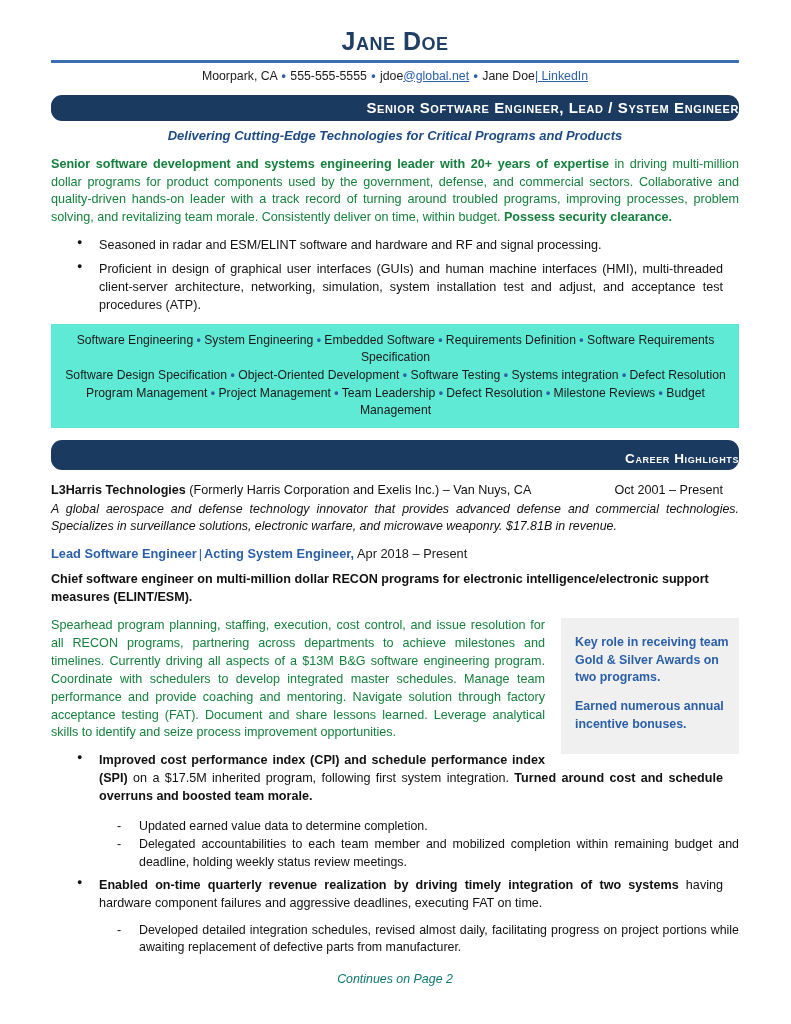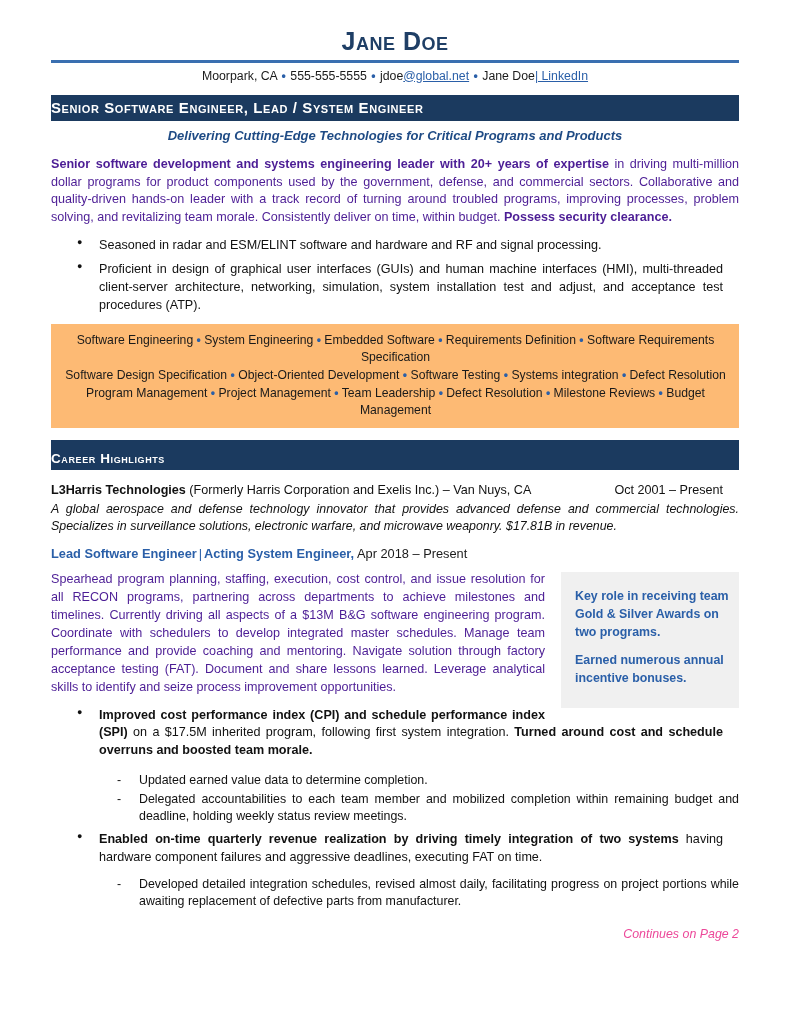--- a/index.html
+++ b/index.html
@@ -61,27 +61,28 @@
   .contact .bul {
     color: #2a5fa8;
     font-weight: bold;
     padding: 0 1px;
   }
 
   
   .bar {
     background: #1b3a5f;
     color: #ffffff;
-    text-align: left;
+    text-align: right;
     font-variant: small-caps;
     font-weight: bold;
     font-size: 15px;
     letter-spacing: 0.6px;
     padding: 4px 0 4px 0;
     line-height: 1.15;
+    border-radius: 11px;
   }
   .bar.small {
     font-size: 13.5px;
     padding: 11px 0 3px 0;
   }
 
   .tagline {
     text-align: center;
     color: #1f4b85;
     font-style: italic;
@@ -89,21 +90,21 @@
     font-size: 13px;
     margin: 7px 0 13px 0;
   }
 
   
   p.body {
     font-size: 12.6px;
     line-height: 1.42;
     text-align: justify;
     margin: 0 0 10px 0;
-    color: #4c1d95;
+    color: #15803d;
   }
   .b { font-weight: bold; }
 
   ul.dots {
     list-style: none;
     margin: 0 16px 9px 0;
     padding: 0;
   }
   ul.dots > li {
     position: relative;
@@ -135,21 +136,21 @@
   }
   ul.dash > li::before {
     content: "-";
     position: absolute;
     left: 66px;
     top: 0;
   }
 
   
   .skills {
-    background: #fdba74;
+    background: #5eead4;
     padding: 8px 4px 8px 5px;
     text-align: center;
     font-size: 12.2px;
     line-height: 1.45;
     color: #1a1a1a;
     margin-bottom: 12px;
   }
   .skills .sep {
     color: #2a5fa8;
     font-weight: bold;
@@ -201,25 +202,25 @@
     font-weight: bold;
     font-size: 12.4px;
     line-height: 1.42;
   }
   .callout p { margin: 0 0 11px 0; }
   .callout p:last-child { margin-bottom: 3px; }
 
   .clear { clear: both; }
 
   .footer-note {
-    text-align: right;
+    text-align: center;
     font-style: italic;
     font-size: 12.4px;
     margin-top: 16px;
-    color: #ec4899;
+    color: #0f766e;
   }
 </style>
 </head>
 <body>
 
 <div class="page">
   <div class="inner">
 
     <div class="name">Jane Doe</div>
     <div class="name-rule"></div>
@@ -286,20 +287,21 @@
     <div class="bar small">Career Highlights</div>
 
     <div class="company-row">
       <span class="b">L3Harris Technologies</span><span> (Formerly Harris Corporation and Exelis Inc.) – Van Nuys, CA</span>
       <span class="company-dates">Oct 2001 – Present</span>
     </div>
     <div class="company-desc">A global aerospace and defense technology innovator that provides advanced defense and commercial technologies. Specializes in surveillance solutions, electronic warfare, and microwave weaponry. $17.81B in revenue.</div>
 
     <div class="role-title"><span>Lead Software Engineer</span><span class="pipe">|</span><span>Acting System Engineer,</span><span class="dates"> Apr 2018 – Present</span></div>
 
+    <p class="role-lead">Chief software engineer on multi-million dollar RECON programs for electronic intelligence/electronic support measures (ELINT/ESM).</p>
 
     <div class="callout">
       <p>Key role in receiving team Gold &amp; Silver Awards on two programs.</p>
       <p>Earned numerous annual incentive bonuses.</p>
     </div>
 
     <p class="body">Spearhead program planning, staffing, execution, cost control, and issue resolution for all RECON programs, partnering across departments to achieve milestones and timelines. Currently driving all aspects of a $13M B&amp;G software engineering program. Coordinate with schedulers to develop integrated master schedules. Manage team performance and provide coaching and mentoring. Navigate solution through factory acceptance testing (FAT). Document and share lessons learned. Leverage analytical skills to identify and seize process improvement opportunities.</p>
 
     <ul class="dots">
       <li><span class="b">Improved cost performance index (CPI) and schedule performance index (SPI)</span><span> on a $17.5M inherited program, following first system integration. </span><span class="b">Turned around cost and schedule overruns and boosted team morale.</span></li>

